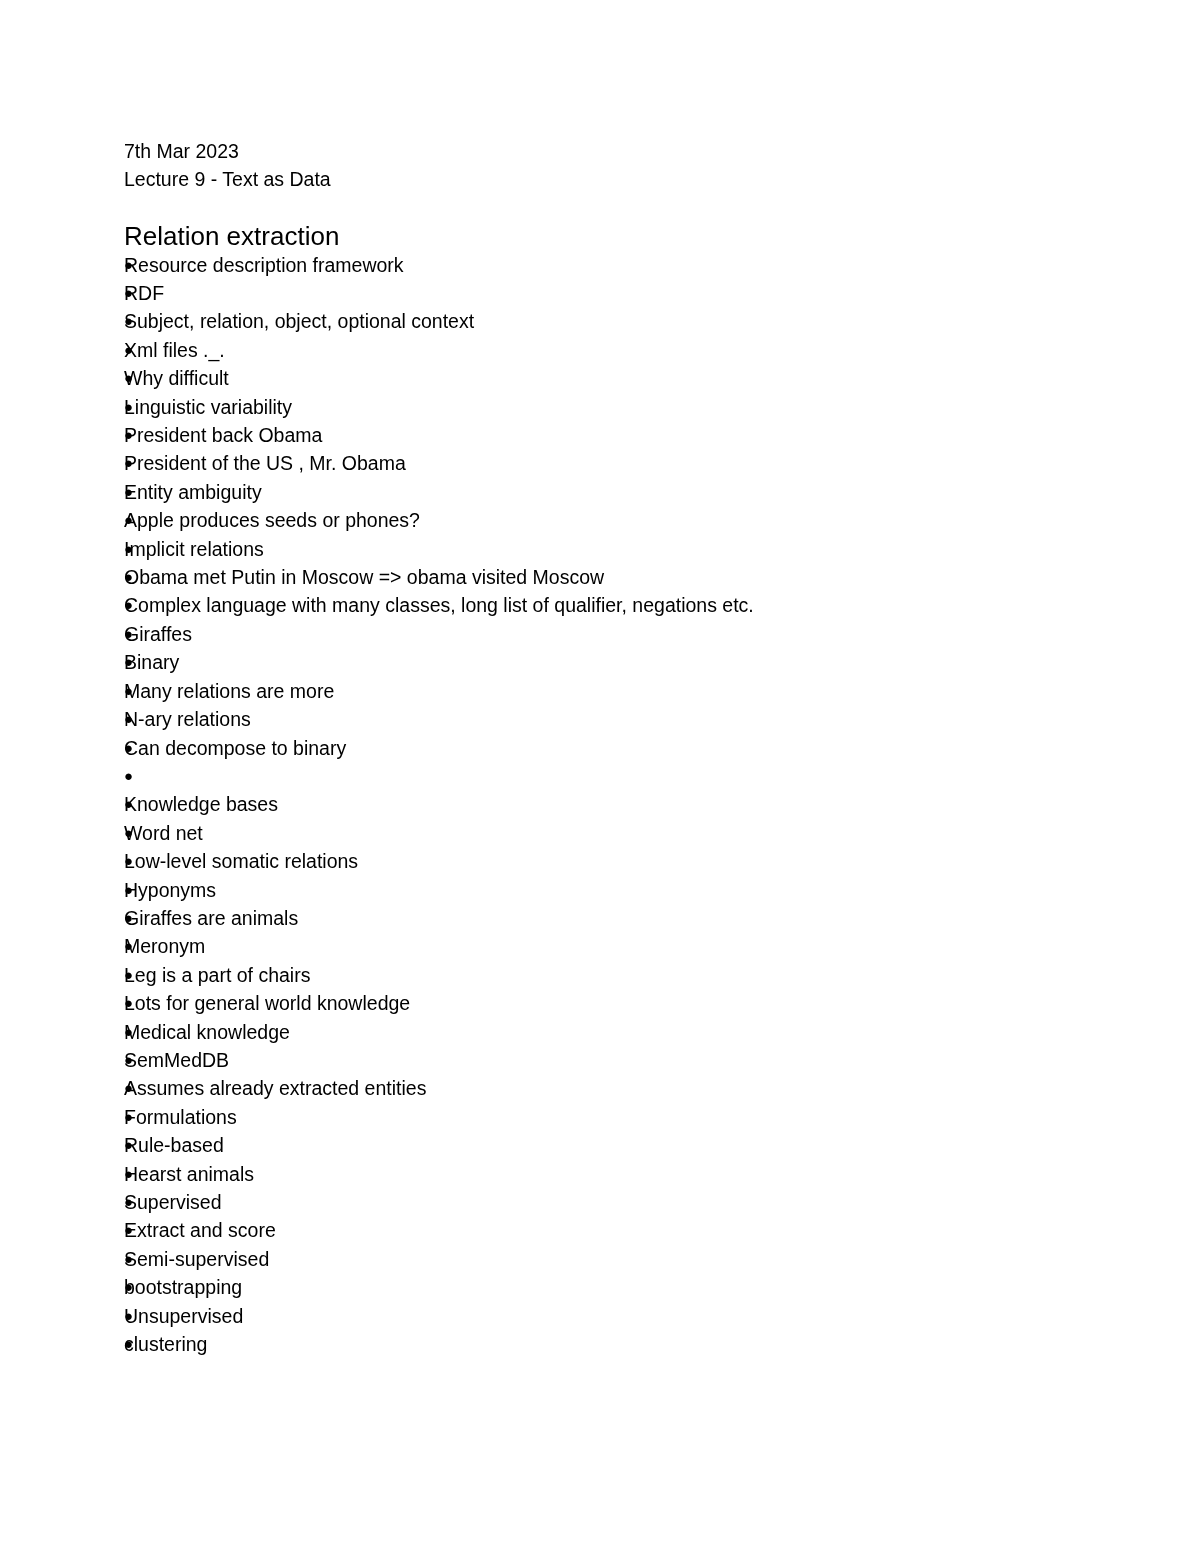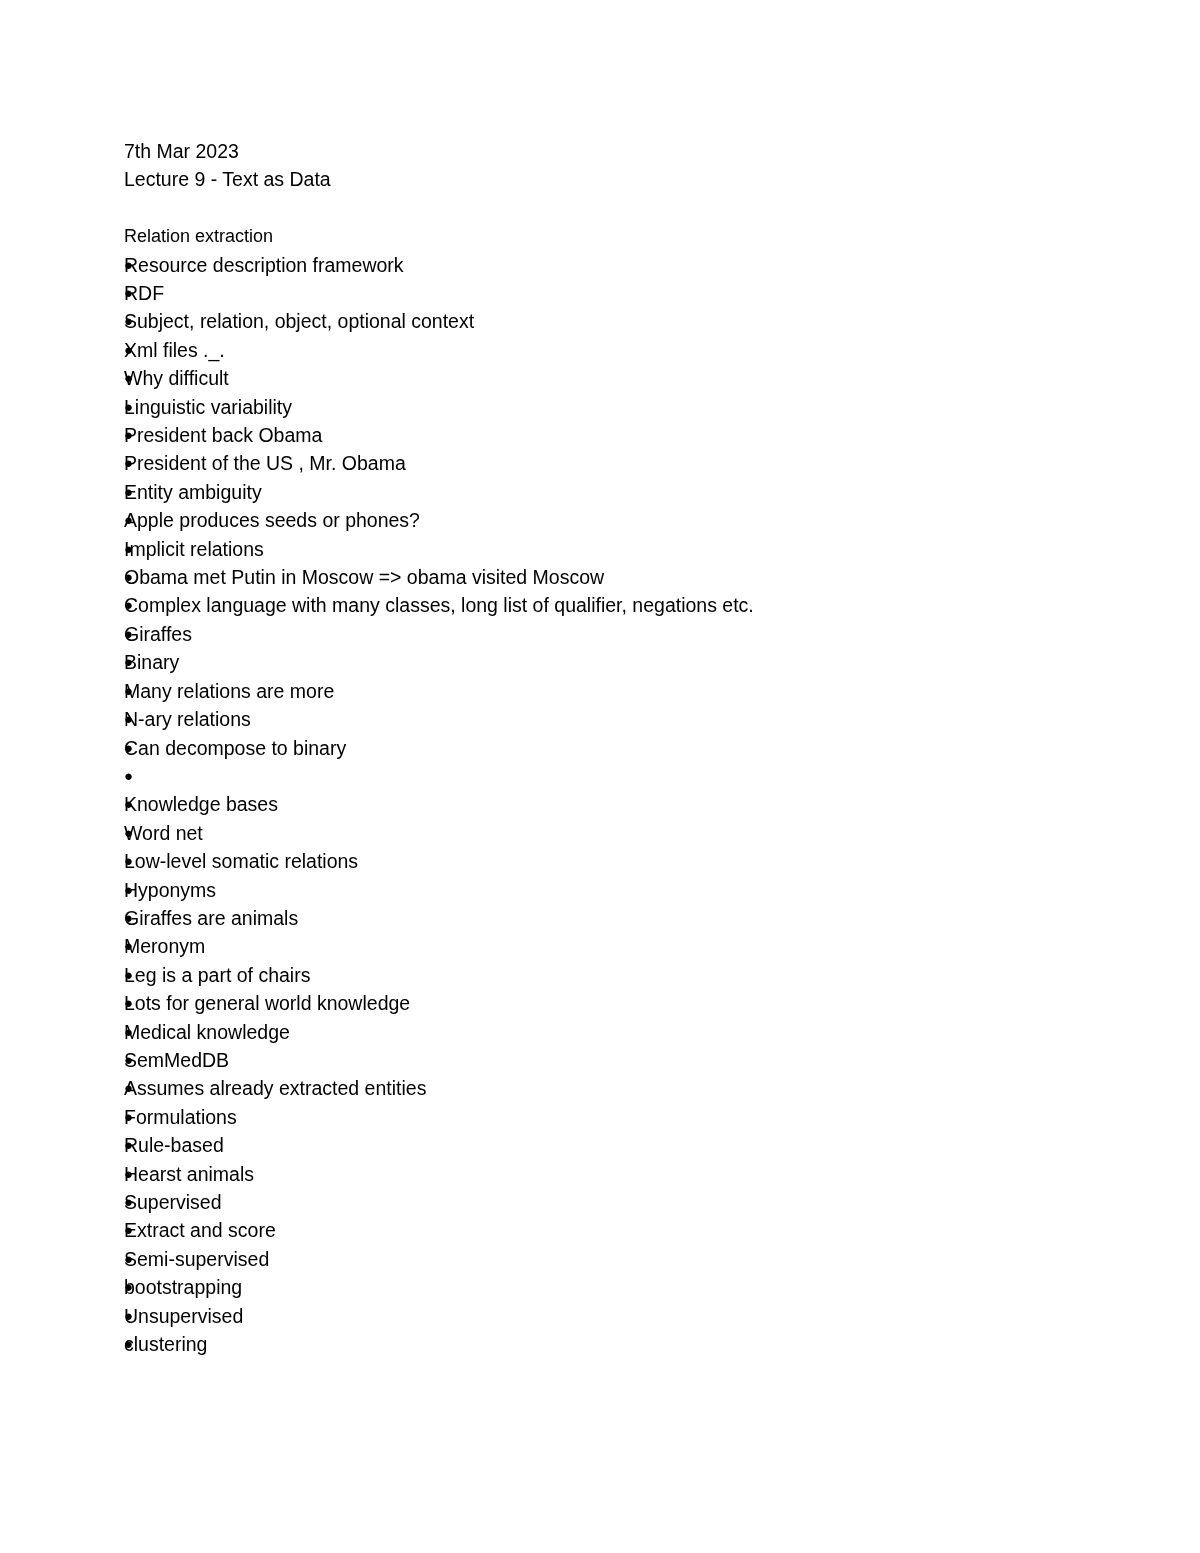--- a/index.html
+++ b/index.html
@@ -32,21 +32,21 @@
   .meta-line {
     white-space: pre;
   }
   .blank-line {
     height: 28.4px;
   }
   .heading {
     white-space: pre;
     margin: 0;
     font-weight: normal;
-    font-size: 18px;
+    font-size: 26px;
     line-height: 28.4px;
   }
   ul.outline, ul.outline ul {
     list-style: none;
     margin: 0;
     padding: 0;
   }
   ul.outline li {
     margin: 0;
     padding: 0;

